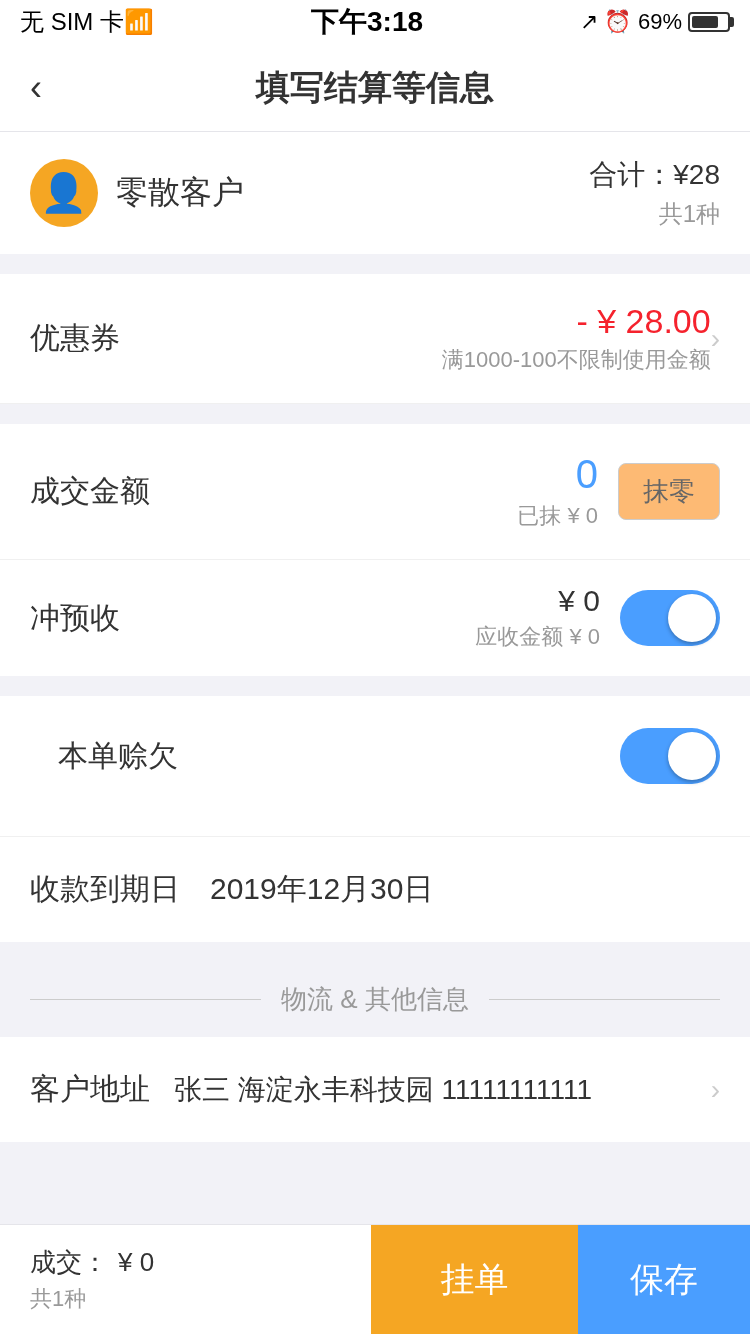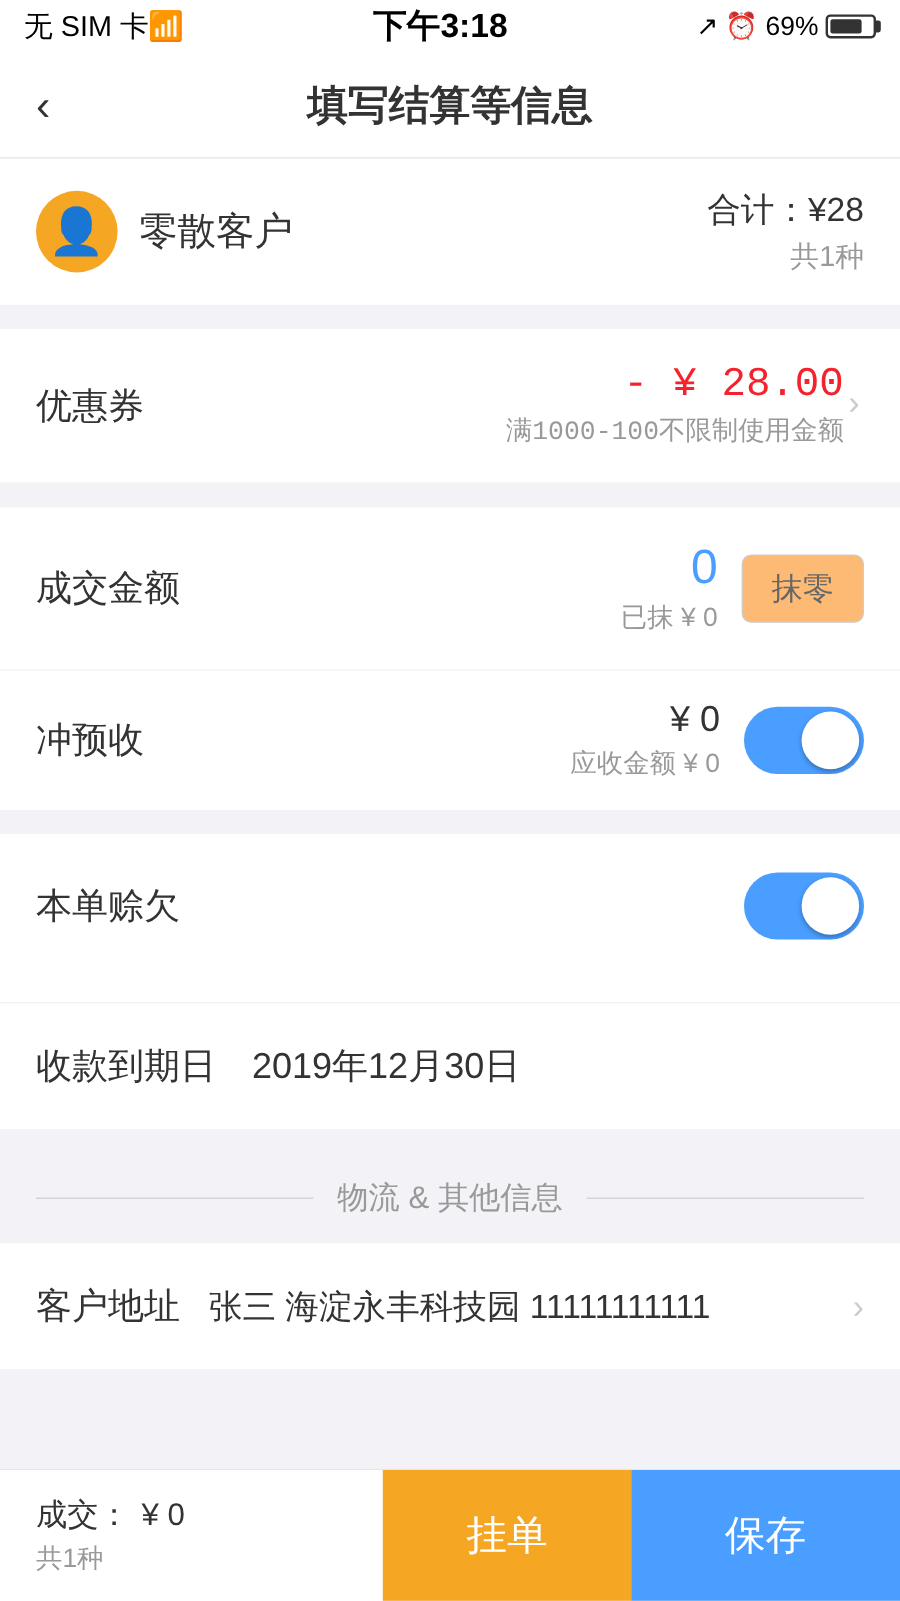--- a/index.html
+++ b/index.html
@@ -98,21 +98,20 @@
     .total-count { font-size: 24px; color: #999; margin-top: 4px; }
 
     
     .row-item {
       background: #fff;
       padding: 28px 30px;
       display: flex;
       align-items: center;
       justify-content: space-between;
       border-bottom: 1px solid #f0f0f0;
-      font-family: Liberation Mono, monospace;
     }
     .row-label { font-size: 30px; color: #333; }
     .row-right { display: flex; align-items: center; text-align: right; }
     .discount-amount { font-size: 34px; color: #f5222d; font-weight: 500; }
     .discount-desc { font-size: 22px; color: #999; margin-top: 4px; }
     .chevron { font-size: 28px; color: #ccc; }
 
     
     .deal-row {
       background: #fff;
@@ -158,20 +157,21 @@
     .pre-sub { font-size: 22px; color: #999; margin-top: 4px; }
 
     
     .debt-row {
       background: #fff;
       padding: 32px 30px;
       display: flex;
       align-items: center;
       justify-content: space-between;
       margin-bottom: 20px;
+      margin-left: 28px;
     }
 
     
     .due-row {
       background: #fff;
       padding: 32px 30px;
       display: flex;
       align-items: center;
       gap: 30px;
     }
@@ -233,21 +233,21 @@
       padding: 0 30px;
     }
     .bottom-deal { font-size: 26px; color: #333; display: flex; align-items: center; gap: 10px; }
     .bottom-count { font-size: 22px; color: #999; margin-top: 4px; }
     .btn-pending {
       width: 207px; background: #f5a623; color: #fff;
       display: flex; align-items: center; justify-content: center;
       font-size: 34px; cursor: pointer;
     }
     .btn-save {
-      width: 224px; background: #4a9eff; color: #fff;
+      width: 172px; background: #4a9eff; color: #fff;
       display: flex; align-items: center; justify-content: center;
       font-size: 34px; cursor: pointer;
     }
   </style>
 </head>
 <body>
 
 <div class="status-bar">
   <div class="status-left">
     <span>无 SIM 卡</span>

